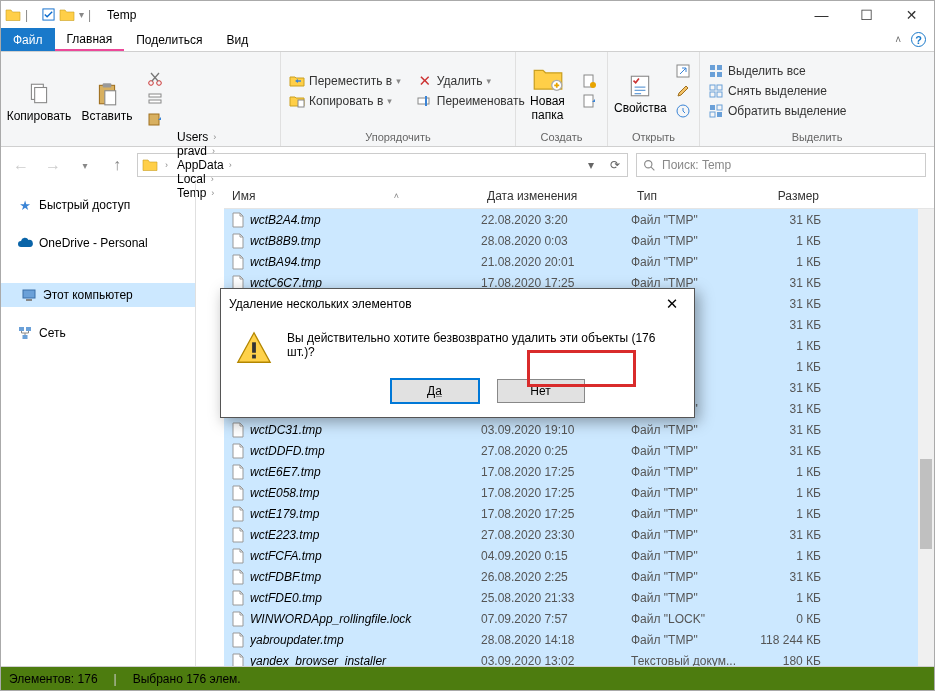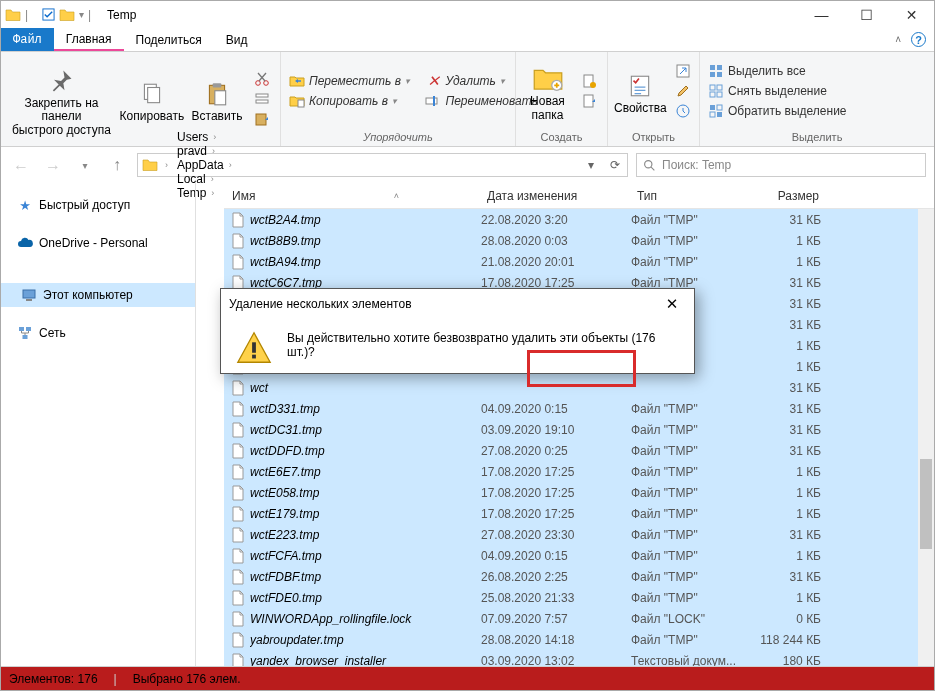--- a/index.html
+++ b/index.html
@@ -12,21 +12,21 @@
 .titlebar-left .folder-ico { width: 16px; height: 16px; display: inline-block; }
 .titlebar-left .mini-check { width: 13px; height: 14px; }
 .titlebar-title { padding-left: 6px; display: flex; align-items: center; font-size: 12px; }
 .titlebar-spacer { flex: 1; }
 .win-controls { display: flex; }
 .win-btn { width: 45px; display: flex; align-items: center; justify-content: center; font-size: 14px; color: #333; }
 
 
 .menubar { height: 24px; display: flex; align-items: stretch; border-bottom: 1px solid #d0d0d0; background: #fff; }
 .menu-item { padding: 0 12px; display: flex; align-items: center; font-size: 12px; }
-.menu-item.file-tab { background: #1979ca; color: #fff; font-family: Liberation Mono, monospace; }
+.menu-item.file-tab { background: #1979ca; color: #fff; }
 .menu-item.active { border-bottom: 2px solid #ec4899; }
 .menubar-right { margin-left: auto; display: flex; align-items: center; padding-right: 8px; gap: 10px; color: #666; }
 .caret-down { font-size: 10px; color: #666; }
 
 
 .ribbon { height: 95px; display: flex; background: #f5f6f7; border-bottom: 1px solid #d0d0d0; }
 .ribbon-group { display: flex; flex-direction: column; justify-content: flex-end; border-right: 1px solid #e0e0e0; }
 .ribbon-group-body { flex: 1; display: flex; align-items: center; padding: 2px 6px; gap: 4px; }
 .ribbon-group-label { text-align: center; font-size: 11px; color: #666; padding: 2px 0 3px; }
 .big-btn { display: flex; flex-direction: column; align-items: center; width: 64px; text-align: center; font-size: 11px; line-height: 1.1; padding-top: 4px; }
@@ -69,21 +69,21 @@
 .row.sel { background: #cce8ff; }
 .row .file-ico { width: 16px; height: 16px; margin-left: 6px; margin-right: 4px; }
 .row .rn { width: 231px; white-space: nowrap; overflow: hidden; text-overflow: ellipsis; font-style: italic; }
 .row .rd { width: 150px; color: #555; }
 .row .rt { width: 120px; color: #555; white-space: nowrap; overflow: hidden; text-overflow: ellipsis; }
 .row .rs { width: 80px; text-align: right; padding-right: 10px; color: #555; }
 .scrollbar { position: absolute; right: 0; top: 26px; bottom: 0; width: 16px; background: #f0f0f0; }
 .scroll-thumb { position: absolute; left: 2px; right: 2px; top: 250px; height: 90px; background: #c0c0c0; }
 
 
-.statusbar { height: 24px; border-top: 1px solid #d0d0d0; display: flex; align-items: center; font-size: 12px; padding: 0 8px; gap: 16px; background: #b91c1c; }
+.statusbar { height: 24px; border-top: 1px solid #d0d0d0; display: flex; align-items: center; font-size: 12px; padding: 0 8px; gap: 16px; background: #4d7c0f; }
 
 
 .dialog-backdrop { position: absolute; inset: 0; pointer-events: none; }
 .dialog { position: absolute; left: 220px; top: 288px; width: 475px; background: #fff; border: 1px solid #555; box-shadow: 4px 4px 14px rgba(0,0,0,0.35); pointer-events: auto; }
 .dialog-title { height: 30px; display: flex; align-items: center; justify-content: space-between; padding: 0 8px; font-size: 12px; background: #fff; }
 .dialog-close { width: 28px; height: 22px; display: flex; align-items: center; justify-content: center; font-size: 15px; }
 .dialog-body { display: flex; padding: 10px 14px 6px; gap: 14px; align-items: flex-start; }
 .warn-ico { width: 38px; height: 38px; flex-shrink: 0; }
 .dialog-msg { flex: 1; font-size: 12px; padding-top: 2px; }
 .dialog-buttons { display: flex; justify-content: center; gap: 18px; padding: 6px 0 14px; margin-left: 60px; }
@@ -136,29 +136,20 @@
     <div class="menu-item">Вид</div>
     <div class="menubar-right">
       <span class="caret-down">˄</span>
       <span style="color:#1979ca;font-weight:bold;border:1.5px solid #1979ca;border-radius:50%;width:15px;height:15px;display:inline-flex;align-items:center;justify-content:center;font-size:11px;">?</span>
     </div>
   </div>
 
   <div class="ribbon">
     <div class="ribbon-group" style="width:280px;">
       <div class="ribbon-group-body">
-        <div class="big-btn" style="width:120px;">
-          <span class="ico">
-            <svg width="28" height="28" viewBox="0 0 24 24">
-                <path d="M14 3l7 7-4 1-3 3 1 6-4-4-5 5-1-1 5-5-4-4 6 1 3-3z" fill="#6a6a6a"></path>
-              </svg>
-          </span>
-          <span style="white-space:pre-line;">Закрепить на панели
-быстрого доступа</span>
-        </div>
         <div class="big-btn">
           <span class="ico">
             <svg width="26" height="26" viewBox="0 0 24 24">
                 <rect x="5" y="3" width="11" height="14" fill="#fff" stroke="#888"></rect>
                 <rect x="8" y="6" width="11" height="14" fill="#fff" stroke="#888"></rect>
               </svg>
           </span>
           <span>Копировать</span>
         </div>
         <div class="big-btn">
@@ -188,21 +179,21 @@
           <span class="ico">
             <svg width="16" height="16" viewBox="0 0 16 16">
                 <rect x="2" y="3" width="10" height="11" fill="#d8b060" stroke="#a07020"></rect>
                 <path d="M10 10l4-4v3h-3z" fill="#3a84d6"></path>
               </svg>
           </span>
         </div>
       </div>
     </div>
 
-    <div class="ribbon-group" style="width:235px;font-style:italic;">
+    <div class="ribbon-group" style="width:235px;">
       <div class="ribbon-group-body">
         <div class="small-btns">
           <div class="small-btn">
             <span class="ico">
                 <svg width="16" height="16" viewBox="0 0 16 16">
                   <path d="M1 4h5l1 1h8v8H1z" fill="#ffcf48" stroke="#caa020"></path>
                   <path d="M6 8l3-2v1.3h3v1.4h-3V10z" fill="#3a84d6"></path>
                 </svg>
               </span>
             <span>Переместить в</span>
@@ -738,15 +729,23 @@
     <div class="dialog-body">
       <div class="warn-ico">
         <svg viewBox="0 0 40 40">
             <path d="M20 4L37 35H3z" fill="#ffd24a" stroke="#b38600" stroke-width="1.4"></path>
             <rect x="18" y="14" width="4" height="11" fill="#333"></rect>
             <rect x="18" y="27" width="4" height="4" fill="#333"></rect>
           </svg>
       </div>
       <div class="dialog-msg">Вы действительно хотите безвозвратно удалить эти объекты (176 шт.)?</div>
     </div>
+    <div class="dialog-buttons">
+      <div class="dlg-btn default">
+        <span style="text-decoration: underline; text-decoration-color:#888; text-underline-offset:1px;">Да</span>
+      </div>
+      <div class="dlg-btn">
+        <span>Нет</span>
+      </div>
+    </div>
   </div>
   <div class="highlight-box" style="left:527px; top:350px; width:109px; height:37px;"></div>
 </div>
 
 </body></html>

